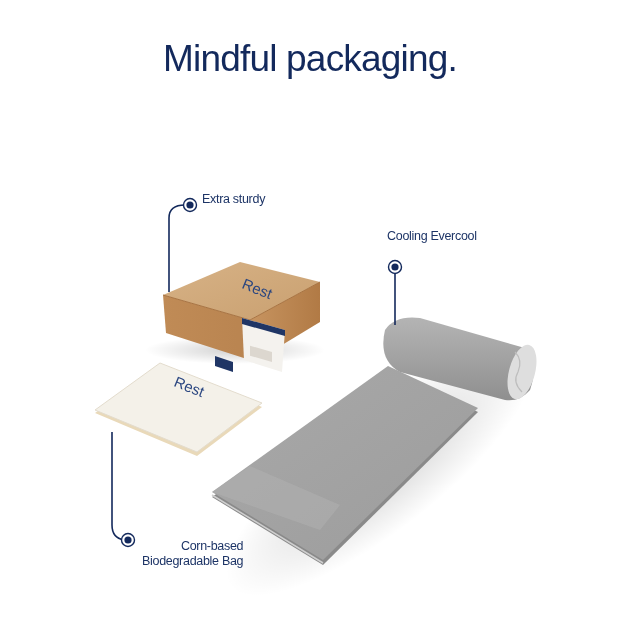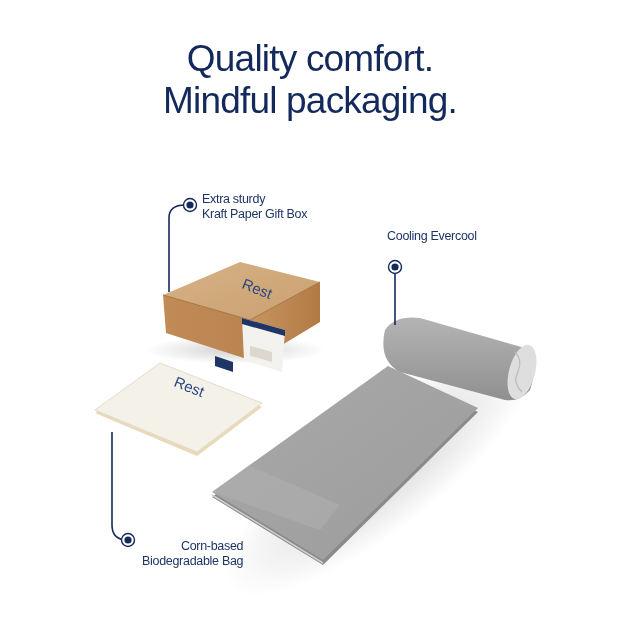--- a/index.html
+++ b/index.html
@@ -8,21 +8,20 @@
     .headline div { white-space:nowrap; }
     .callout-label { position:absolute; color:#1d3466; font-size:12.5px; line-height:15px; letter-spacing:-0.3px; font-family:Liberation Sans, sans-serif; }
     .callout-label div { white-space:nowrap; }
     sup { font-size:8px; vertical-align:5px; }
     svg.art { position:absolute; left:0; top:0; }
   </style>
 </head>
 <body>
 
 <div class="headline">
-  <div>Quality comfort.</div>
   <div>Mindful packaging.</div>
 </div>
 
 <svg class="art" width="620" height="620" viewBox="0 0 620 620">
   <defs>
     <linearGradient id="boxTop" x1="0" y1="0" x2="1" y2="1">
       <stop offset="0" stop-color="#d7b286"></stop>
       <stop offset="1" stop-color="#c9a070"></stop>
     </linearGradient>
     <linearGradient id="boxFront" x1="0" y1="0" x2="1" y2="0">
@@ -101,21 +100,20 @@
     <circle cx="128" cy="540" r="6.5" fill="#fff" stroke="#13295c" stroke-width="1.4"></circle>
     <circle cx="128" cy="540" r="3.6" fill="#13295c"></circle>
   </g>
 </svg>
 
 <div style="position:absolute;left:242px;top:280px;color:#2a4680;font-size:15px;font-family:'Liberation Sans',sans-serif;transform:rotate(22deg);">Rest</div>
 <div style="position:absolute;left:174px;top:378px;color:#2a4680;font-size:15px;font-family:'Liberation Sans',sans-serif;transform:rotate(22deg);">Rest</div>
 
 <div class="callout-label" style="left:202px;top:192px;">
   <div>Extra sturdy</div>
-  <div>Kraft Paper Gift Box</div>
 </div>
 
 <div class="callout-label" style="left:387px;top:229px;">
   <div>Cooling Evercool</div>
 </div>
 
 <div class="callout-label" style="left:142px;top:539px;text-align:right;">
   <div>Corn-based</div>
   <div>Biodegradable Bag</div>
 </div>

